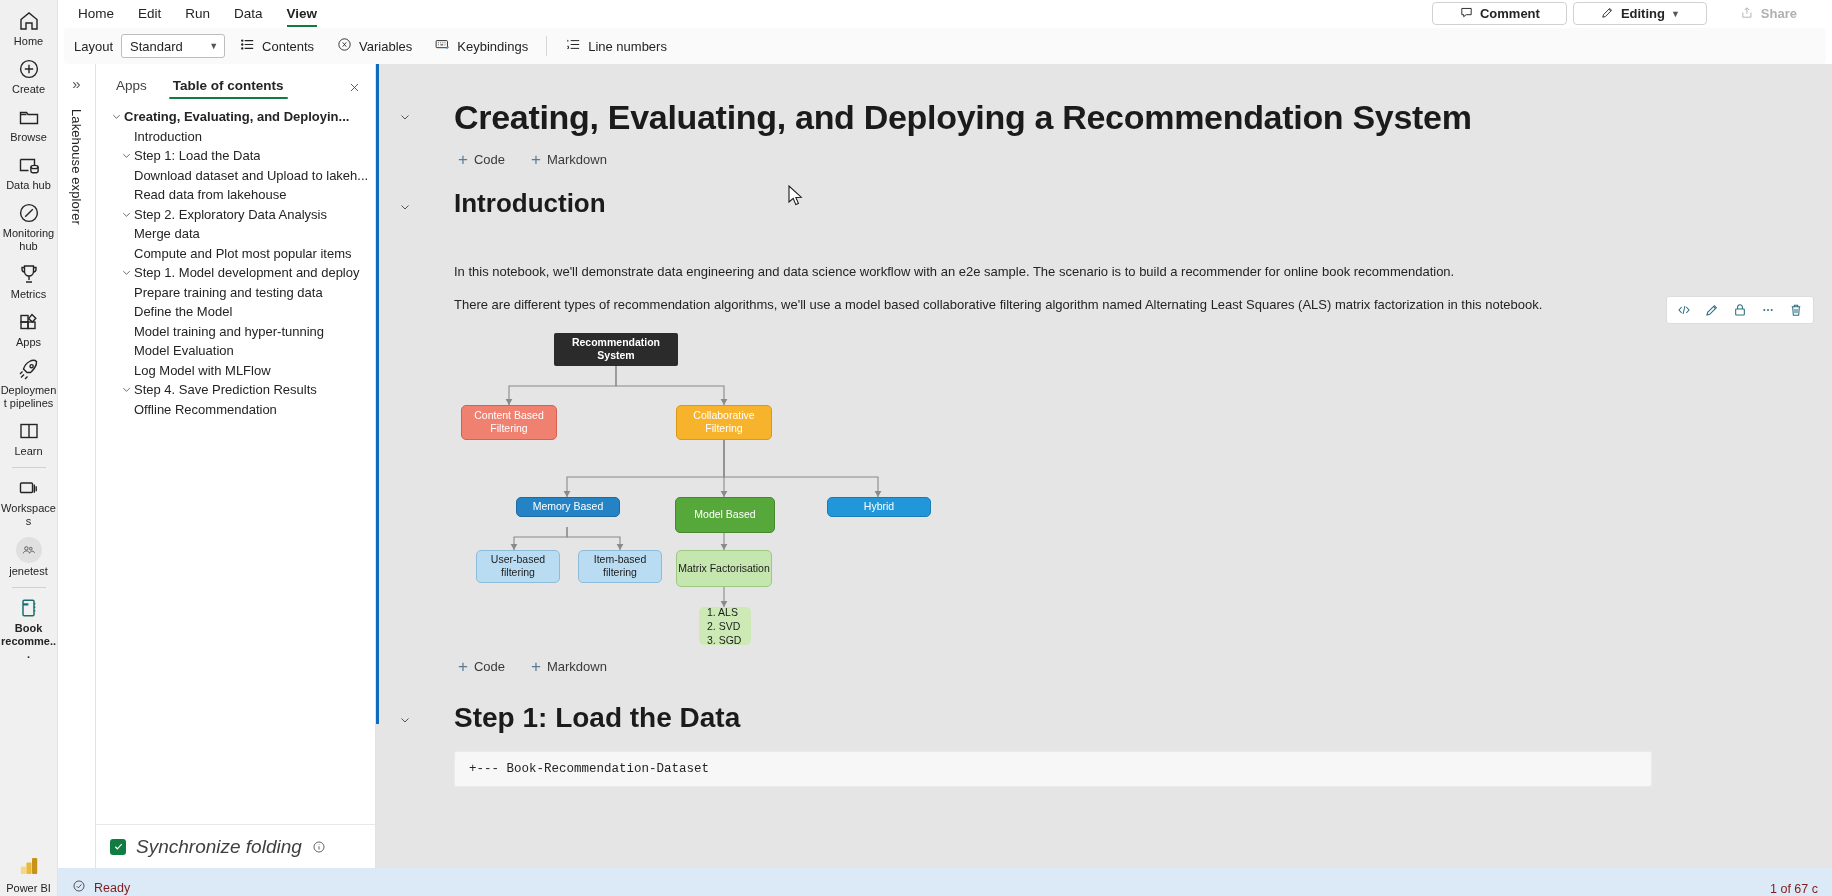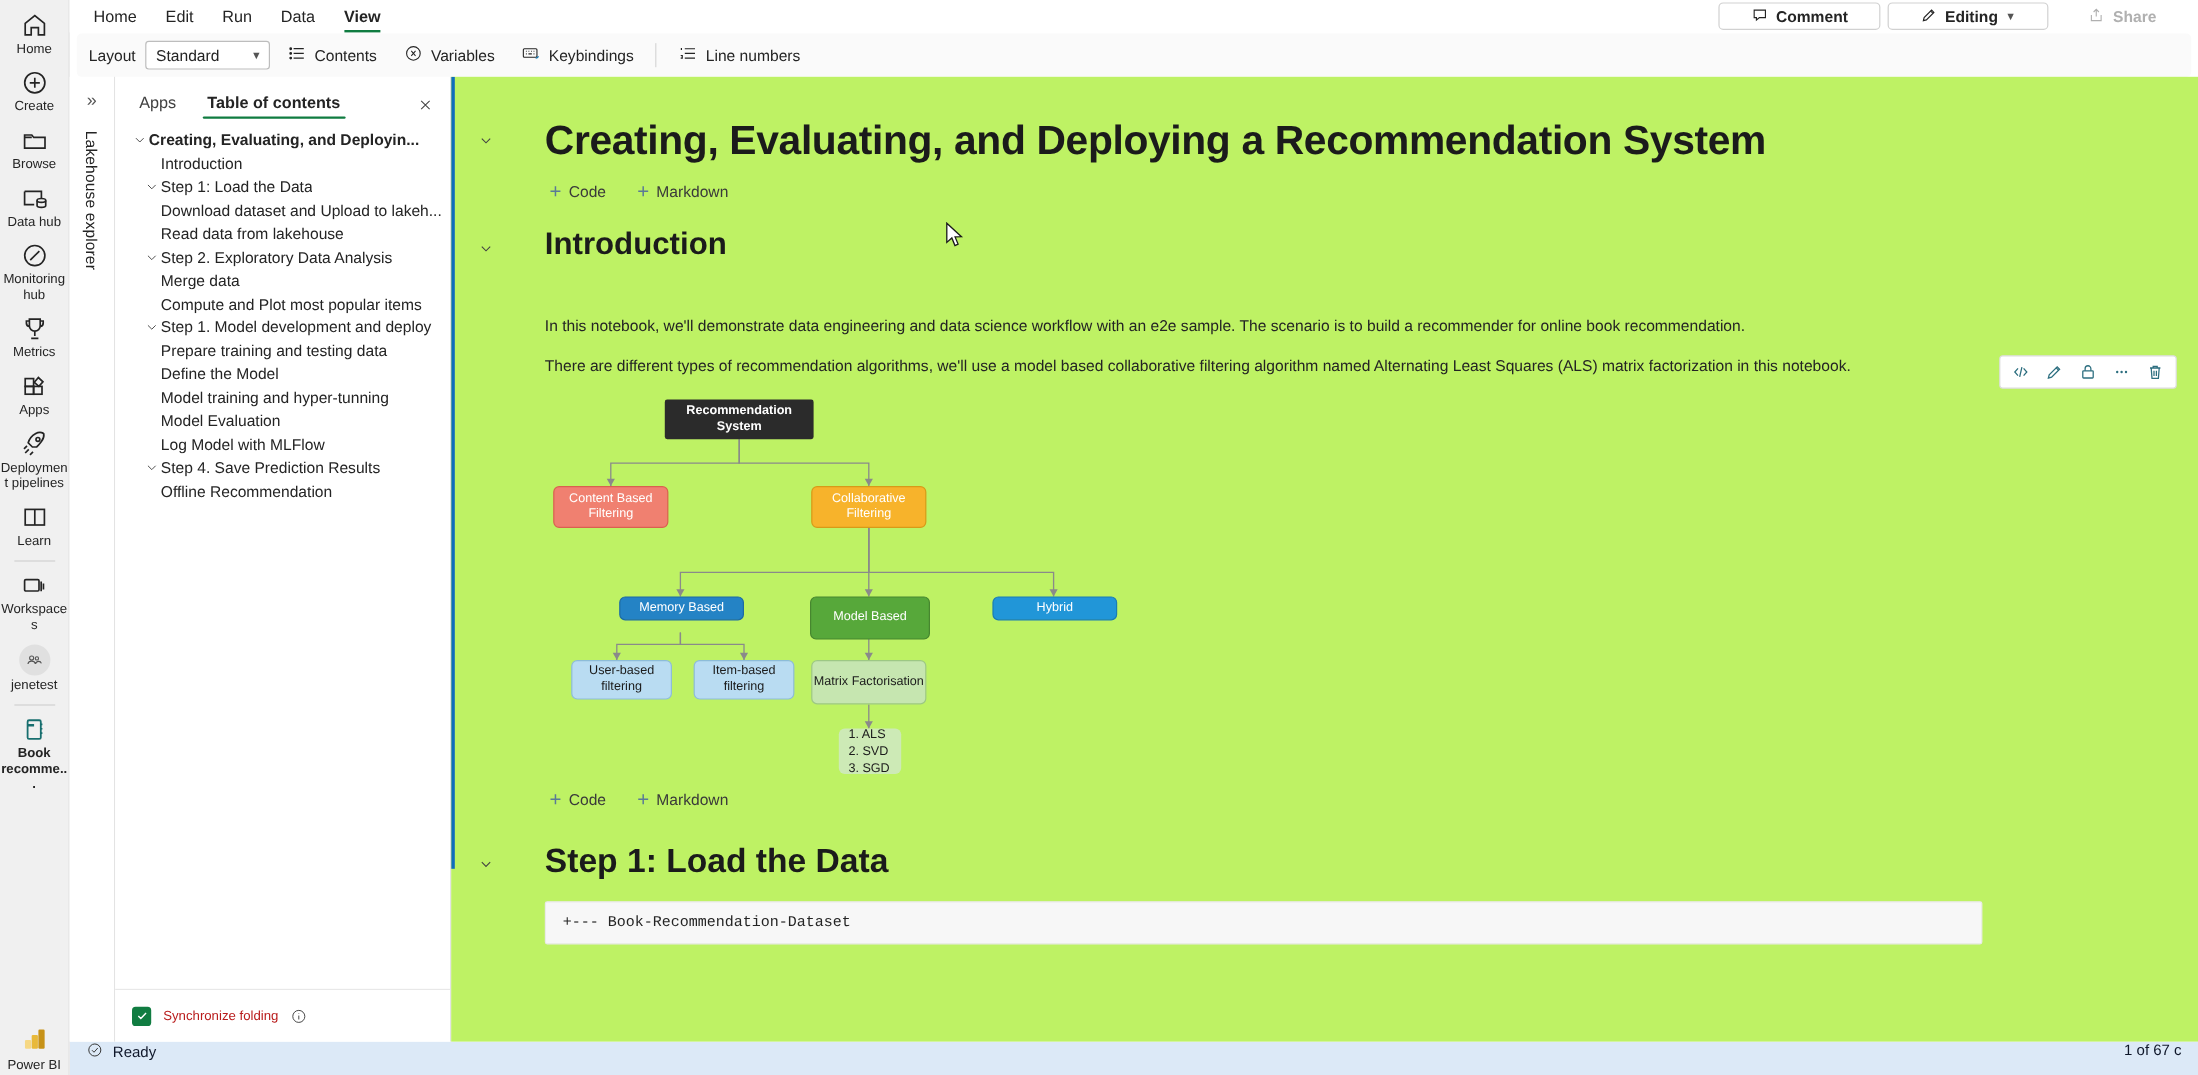--- a/index.html
+++ b/index.html
@@ -132,25 +132,25 @@
   .toc-row.lvl0 { font-weight: bold; }
   #toc-foot {
     border-top: 1px solid #e8e8e8; height: 44px; display: flex; align-items: center;
     gap: 10px; padding-left: 14px;
   }
   .chk {
     width: 16px; height: 16px; background: #107c41; border-radius: 3px;
     display: flex; align-items: center; justify-content: center; cursor: pointer;
   }
   .chk svg { width: 11px; height: 11px; color: #fff; }
-  #sync-label { font-size: 11px; color: #b91c1c; }
+  #sync-label { font-size: 19px; color: #404040; font-style: italic; }
   .info-ico { width: 14px; height: 14px; color: #444; }
 
   
-  #canvas { flex: 1; background: #bef264; overflow: hidden; position: relative; min-width: 0; }
+  #canvas { flex: 1; background: #e5e5e5; overflow: hidden; position: relative; min-width: 0; }
   #active-bar { position: absolute; left: 0; top: 0; width: 3px; height: 660px; background: #0f6cbd; }
   .cell { position: relative; padding-left: 10px; }
   .cell-caret {
     position: absolute; left: 20px; width: 18px; height: 18px; display: flex;
     align-items: center; justify-content: center; color: #424242; cursor: pointer;
   }
   .cell-caret svg { width: 12px; height: 12px; }
   .h1 {
     font-size: 34px; font-weight: bold; letter-spacing: -.3px; color: #1b1b1b;
     line-height: 1.15;
@@ -194,22 +194,22 @@
   .node.mod { background: #57a83a; color: #fff; border: 1px solid #47872f; }
   .node.hyb { background: #2196d8; color: #fff; border: 1px solid #1a7cb4; }
   .node.lite { background: #b9dcf2; color: #1b1b1b; border: 1px solid #8dbcd8; }
   .node.gl { background: #c6e6b0; color: #1b1b1b; border: 1px solid #9dc884; }
   .node.gl2 { background: #cdeab6; color: #1b1b1b; text-align: left; justify-content: flex-start;
     padding-left: 8px; font-size: 10.5px; line-height: 1.35; border: none; }
   #diagram svg { position: absolute; left: 0; top: 0; }
 
   
   #statusbar {
-    height: 28px; background: #dce9f7; display: flex; align-items: flex-start;
-    padding: 0 14px; font-size: 12.5px; color: #0f172a; flex: 0 0 28px;
+    height: 28px; background: #dce9f7; display: flex; align-items: flex-end;
+    padding: 0 14px; font-size: 12.5px; color: #7f1d1d; flex: 0 0 28px;
   }
   #status-left { display: flex; align-items: center; gap: 8px; }
   #status-left svg { width: 14px; height: 14px; color: #333; }
   #status-right { margin-left: auto; }
 </style>
 </head>
 <body>
 
 <div id="app">
 

